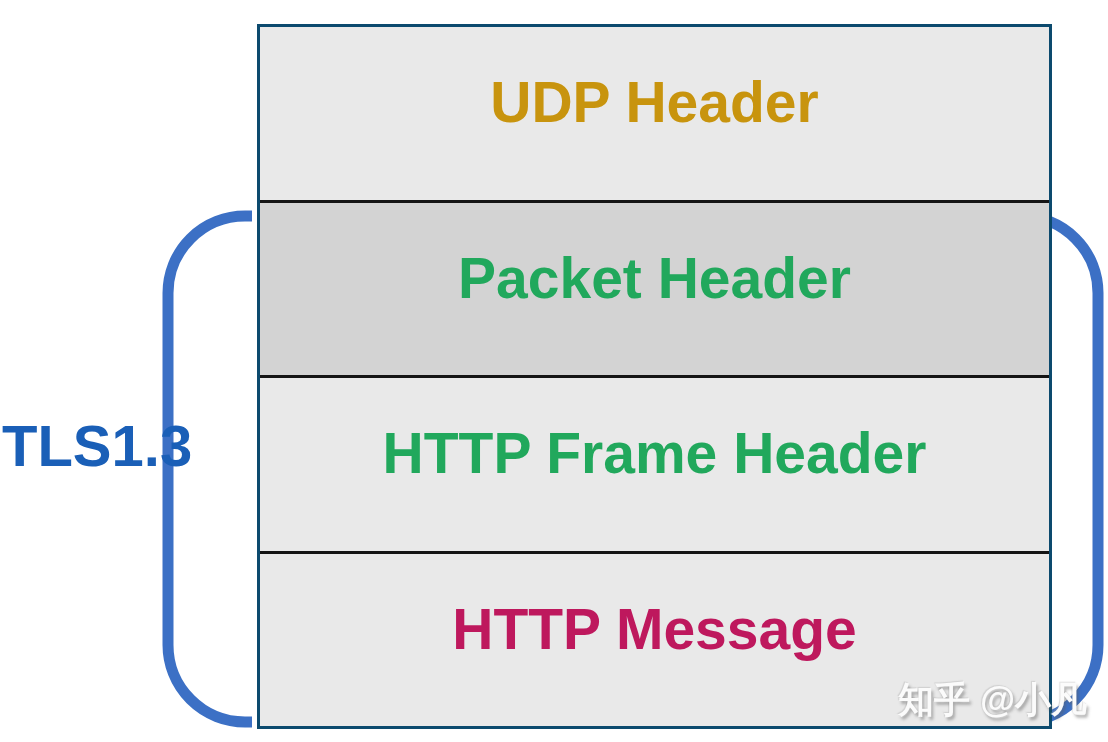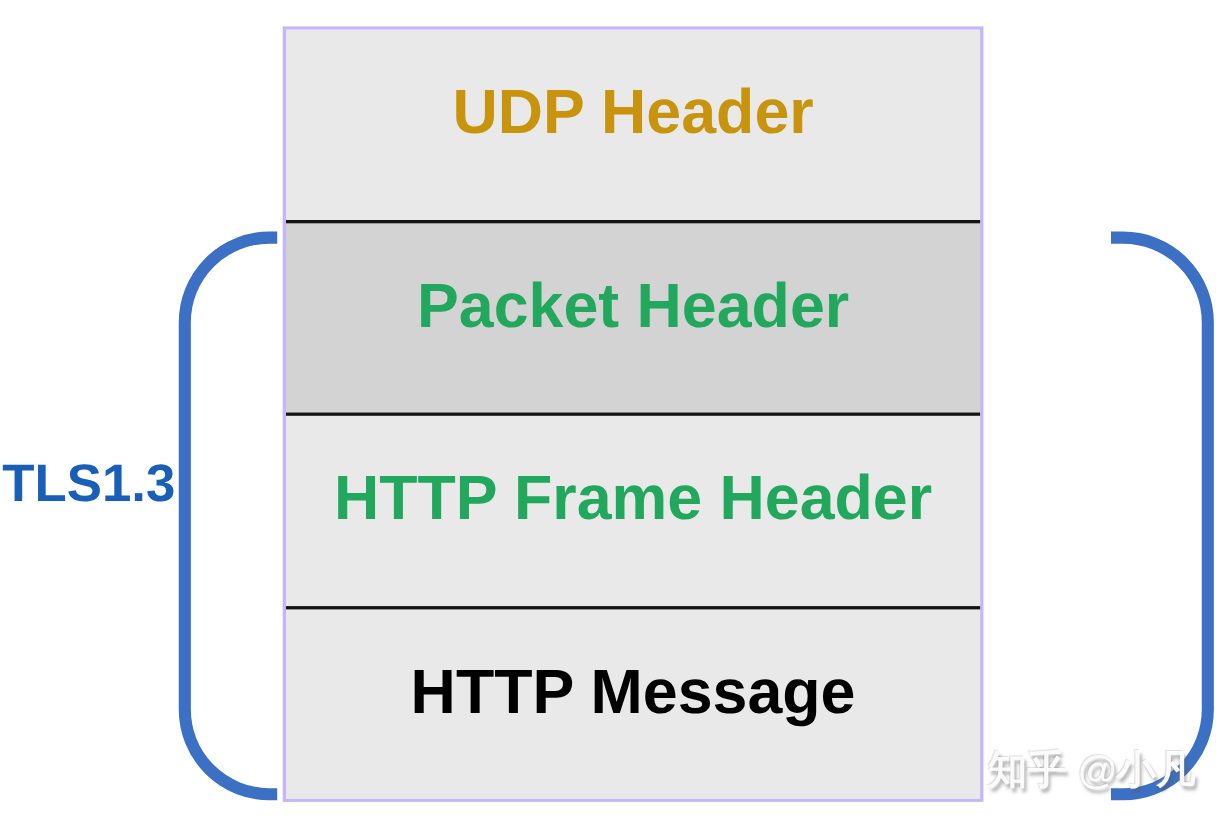--- a/index.html
+++ b/index.html
@@ -13,23 +13,23 @@
     width: 1108px;
     height: 742px;
     background: #ffffff;
     overflow: hidden;
   }
   
   .stack {
     position: absolute;
     left: 257px;
     top: 24px;
-    width: 637px;
+    width: 795px;
     height: 705px;
-    border: 3px solid #c4b5fd;
+    border: 3px solid #0c4a6e;
     box-sizing: border-box;
     display: flex;
     flex-direction: column;
   }
   .layer-row {
     flex: 1 1 0;
     display: flex;
     align-items: center;
     justify-content: center;
     padding-bottom: 22px;
@@ -42,21 +42,21 @@
     font-size: 57px;
     font-weight: bold;
     letter-spacing: 0px;
     white-space: nowrap;
   }
   
   .tls-label {
     position: absolute;
     left: 2px;
     top: 412px;
-    font-size: 48px;
+    font-size: 58px;
     font-weight: bold;
     color: #1a5fb7;
     white-space: nowrap;
   }
   
   .brackets-svg {
     position: absolute;
     left: 0;
     top: 0;
     width: 1108px;
@@ -92,19 +92,19 @@
     <div class="layer-row" style="background: rgb(233, 233, 233);">
       <span class="layer-label" style="color: rgb(200, 148, 14);">UDP Header</span>
     </div>
     <div class="layer-row" style="background: rgb(211, 211, 211); text-align: center;">
       <span class="layer-label" style="color: rgb(33, 168, 92);">Packet Header</span>
     </div>
     <div class="layer-row" style="background: rgb(233, 233, 233);">
       <span class="layer-label" style="color: rgb(33, 168, 92);">HTTP Frame Header</span>
     </div>
     <div class="layer-row" style="background: rgb(233, 233, 233);">
-      <span class="layer-label" style="color: #000000;">HTTP Message</span>
+      <span class="layer-label" style="color: #be185d;">HTTP Message</span>
     </div>
   </div>
 
   <div class="watermark">知乎 @小凡</div>
 
 </div>
 
 </body></html>

